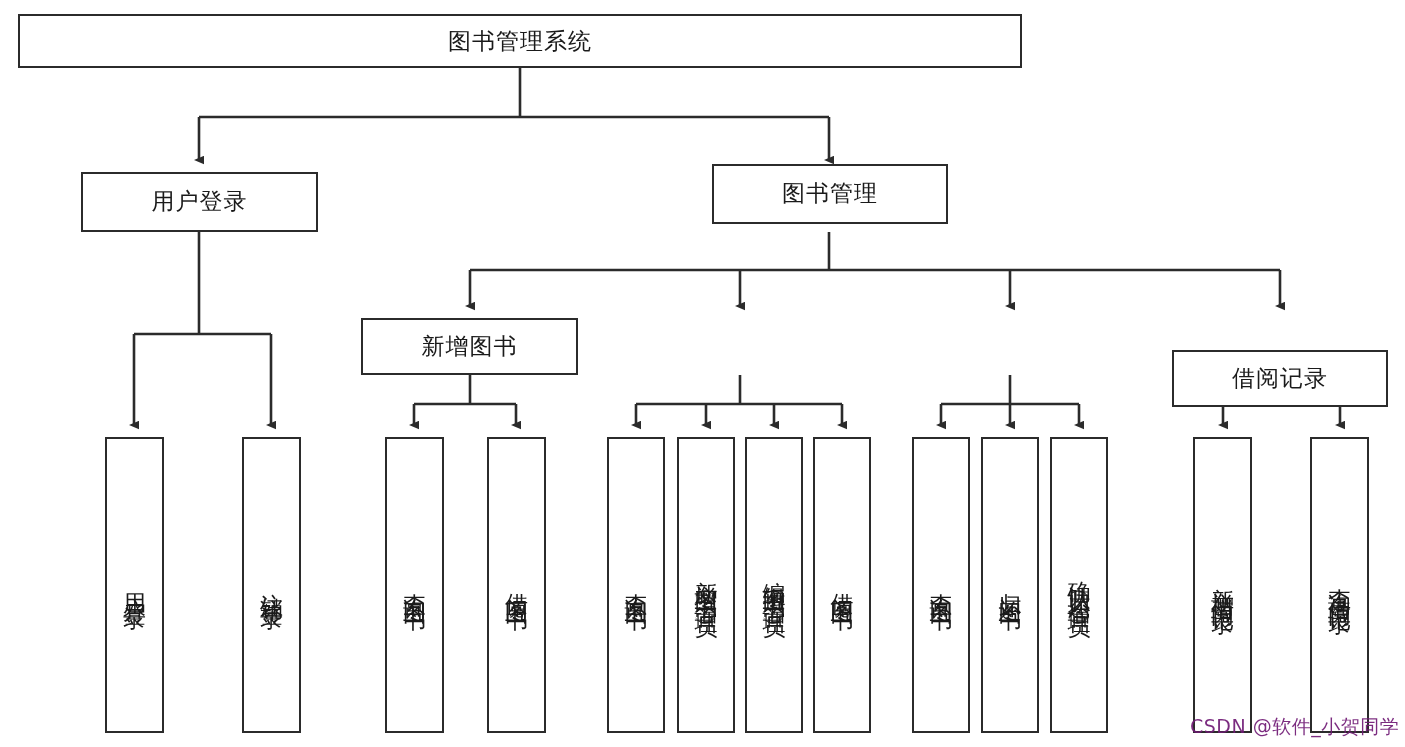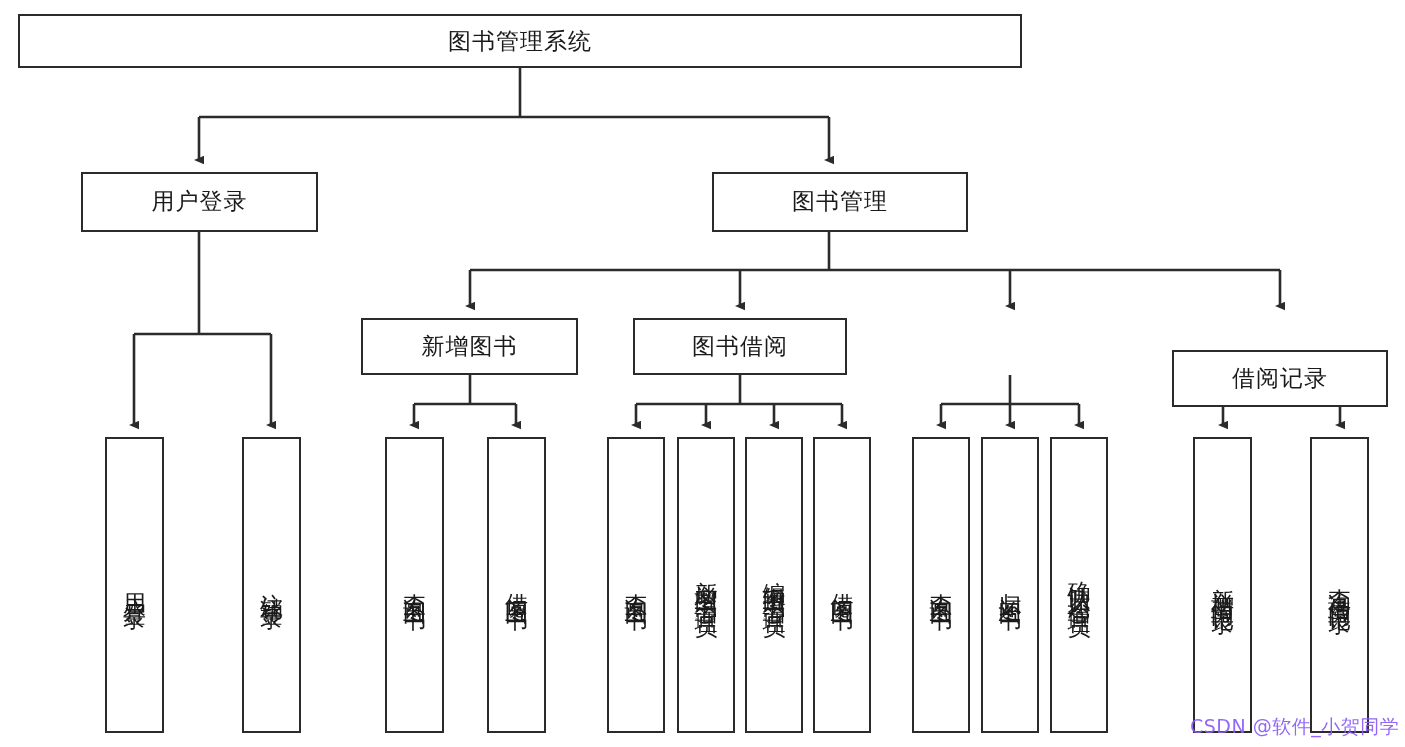--- a/index.html
+++ b/index.html
@@ -55,21 +55,21 @@
     writing-mode: vertical-rl;
     text-orientation: upright;
     -webkit-text-orientation: upright;
     letter-spacing: 5px;
     line-height: 1;
     white-space: nowrap;
     text-align: center;
   }
   .watermark {
     position: absolute;
-    color: #8b5cf6;
+    color: #701a75;
     font-size: 19px;
     letter-spacing: 0.5px;
     white-space: nowrap;
     opacity: 0.92;
   }
 </style>
 </head>
 <body>
 
 <div id="canvas">
@@ -124,29 +124,26 @@
     </g>
   </svg>
 
   <div class="node node-root" style="left:18px; top:14px; width:1004px; height:54px;">
     <span>图书管理系统</span>
   </div>
 
   <div class="node node-h" style="left:81px; top:172px; width:237px; height:60px;">
     <span>用户登录</span>
   </div>
-  <div class="node node-h" style="left:712px; top:172px; width:256px; height:60px;">
+  <div class="node node-h" style="left:712px; top:164px; width:236px; height:60px;">
     <span>图书管理</span>
   </div>
 
   <div class="node node-h" style="left:361px; top:318px; width:217px; height:57px;">
     <span>新增图书</span>
-  </div>
-  <div class="node node-h" style="left:633px; top:318px; width:214px; height:57px;">
-    <span>图书借阅</span>
   </div>
   <div class="node node-h" style="left:1172px; top:318px; width:216px; height:57px;margin-top:32px;">
     <span>借阅记录</span>
   </div>
 
   <div class="node node-v" style="left:105px; top:437px; width:59px; height:296px;">
     <span class="vtext">用户登录</span>
   </div>
   <div class="node node-v" style="left:242px; top:437px; width:59px; height:296px;">
     <span class="vtext">注销登录</span>

